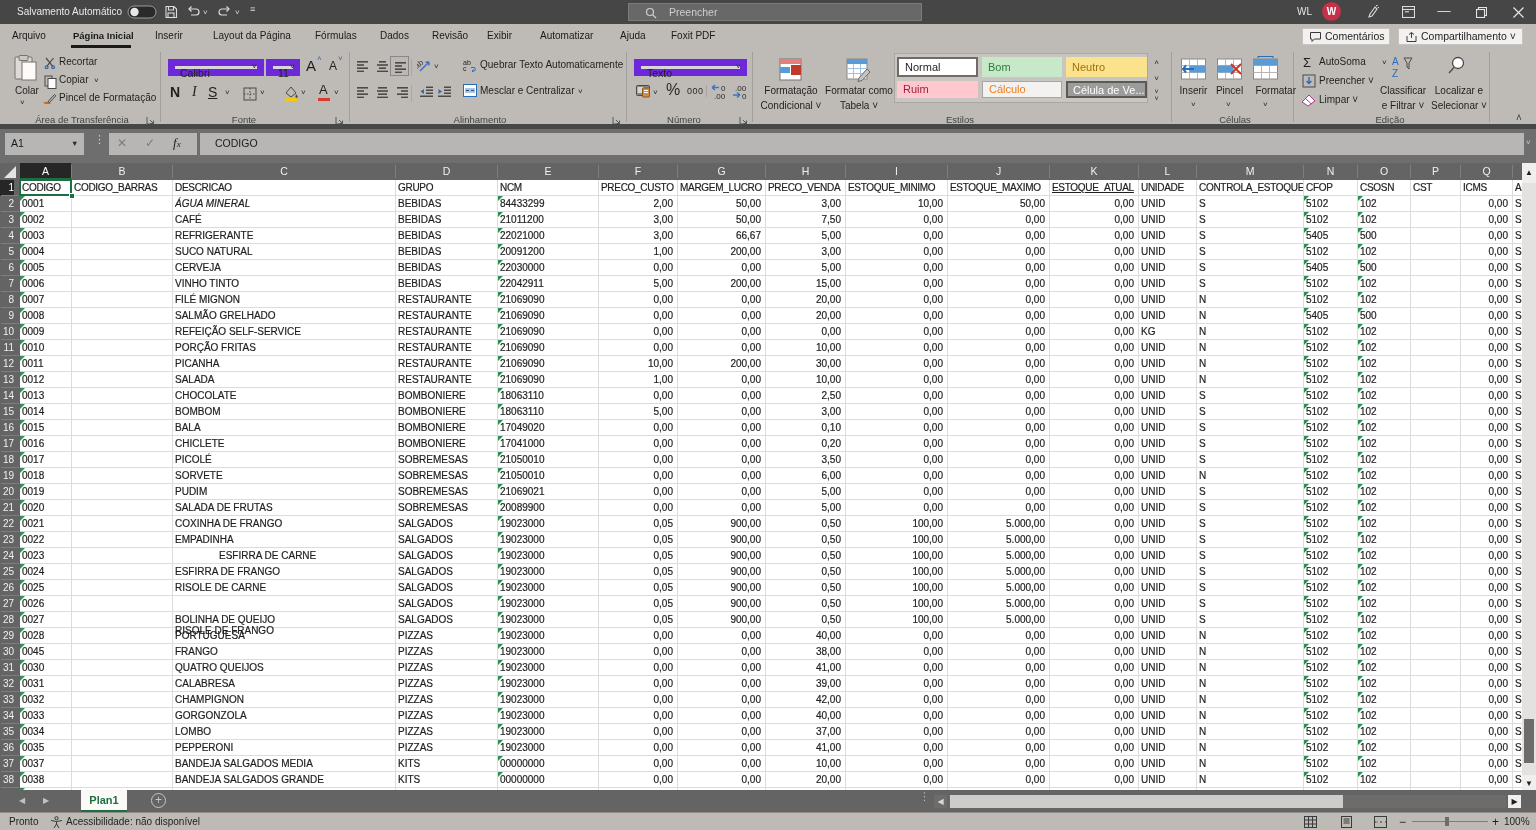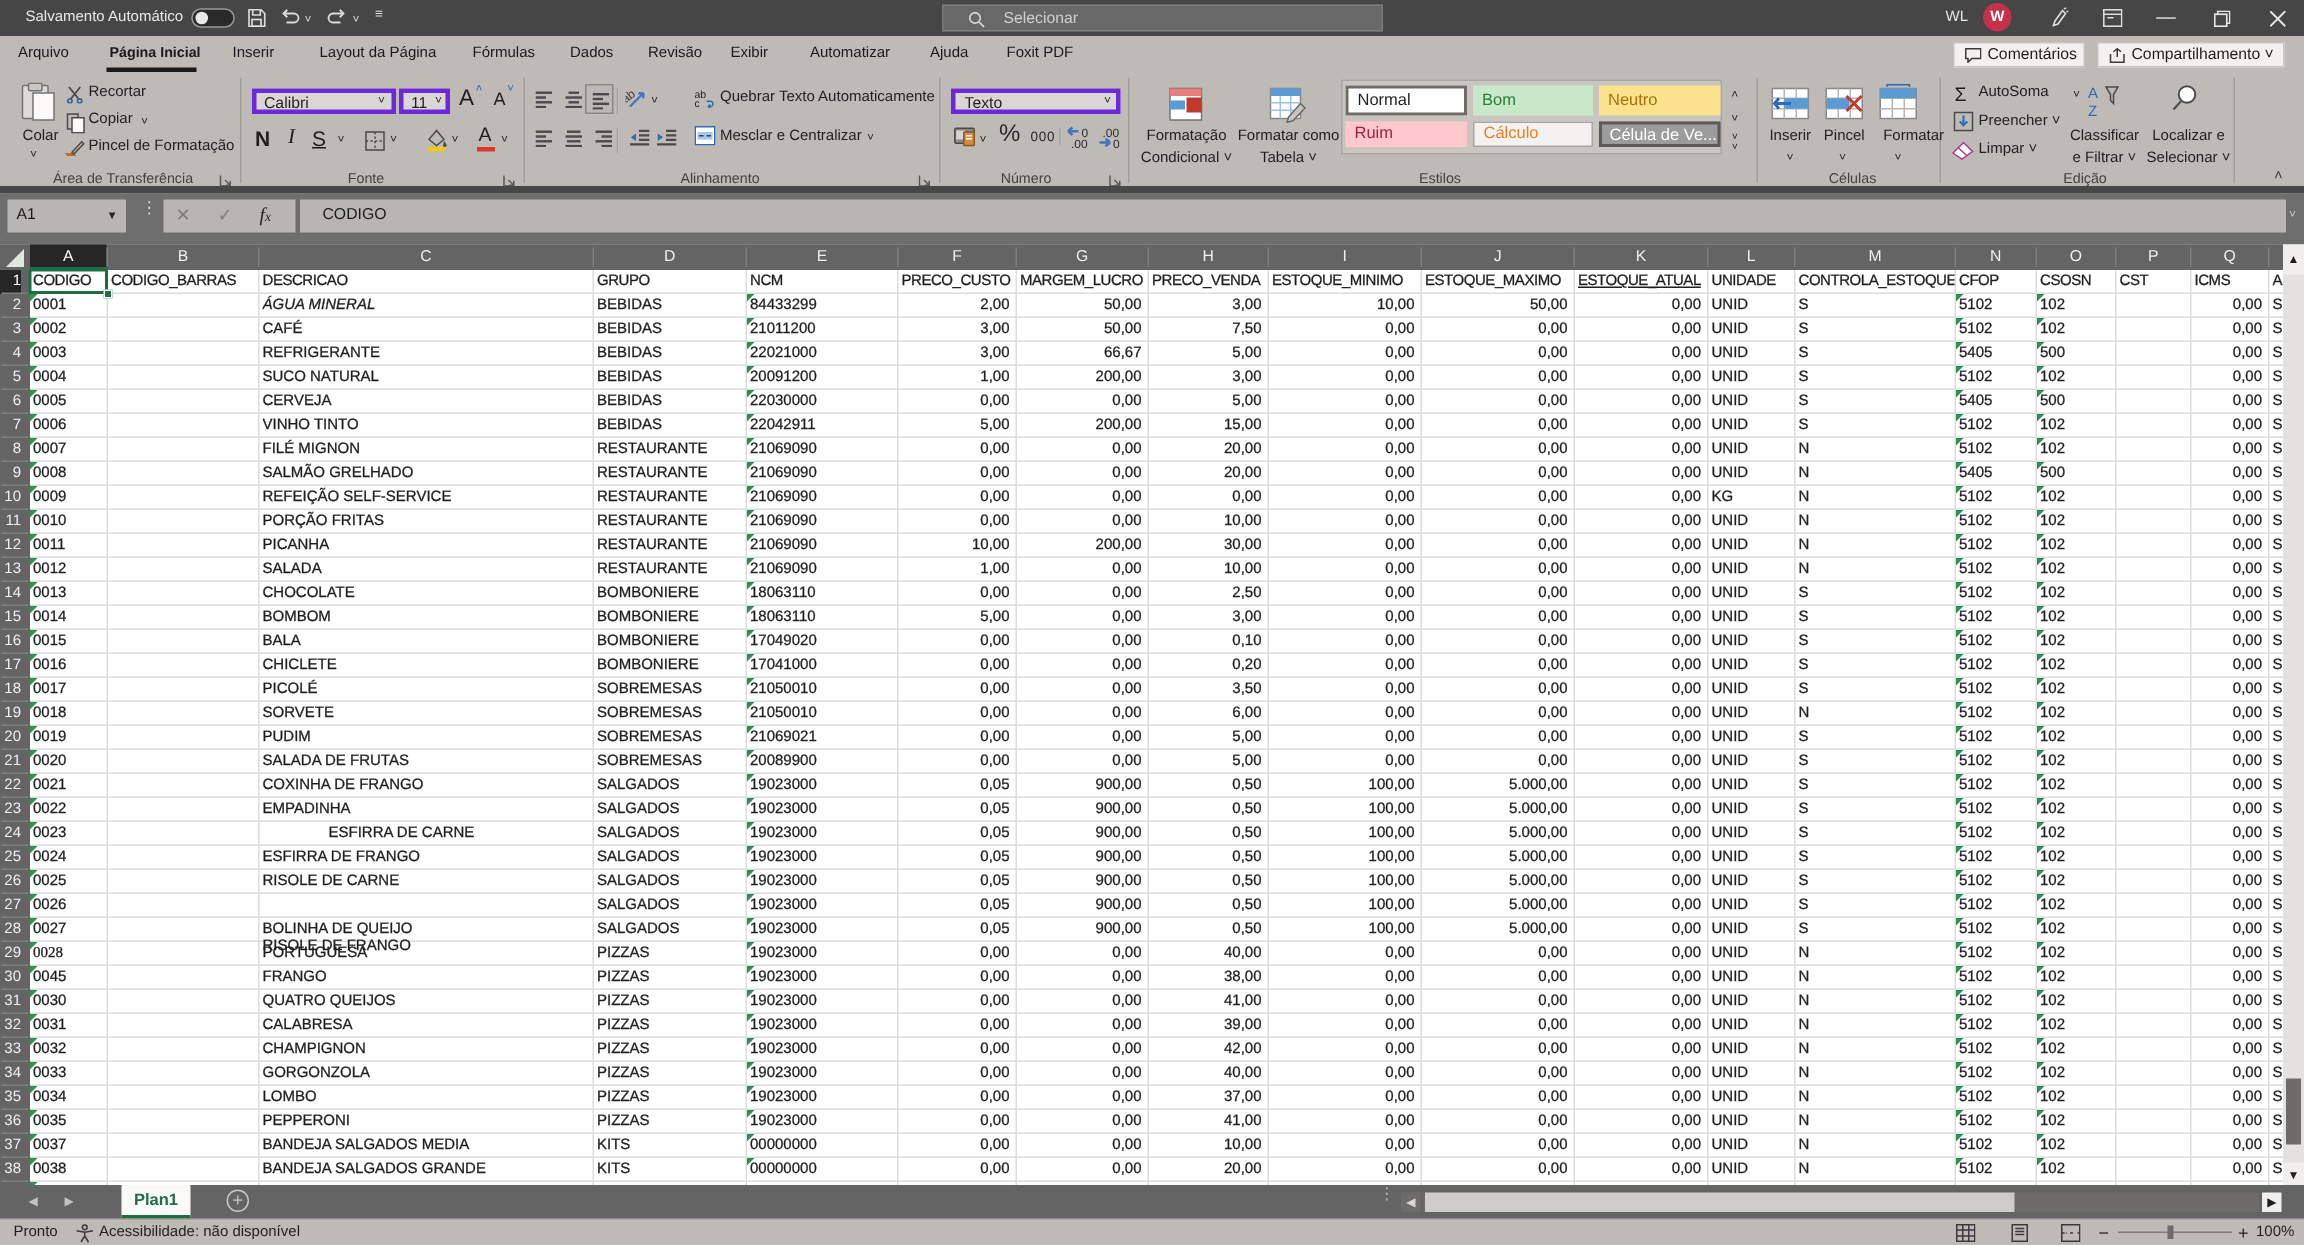--- a/index.html
+++ b/index.html
@@ -6,21 +6,21 @@
 .abs{position:absolute;}
 .ch{position:absolute;height:17px;line-height:17px;text-align:center;font-size:10.5px;}
 .rn{position:absolute;left:0;width:14px;height:16px;line-height:16px;text-align:right;font-size:10px;}
 .cl{position:absolute;height:15px;line-height:15px;font-size:10px;color:#1f1f1f;-webkit-text-stroke:0.2px #1f1f1f;overflow:hidden;white-space:nowrap;text-align:left;}
 .cr{position:absolute;height:15px;line-height:15px;font-size:10px;color:#1f1f1f;-webkit-text-stroke:0.2px #1f1f1f;overflow:hidden;white-space:nowrap;text-align:right;}
 .tri{position:absolute;width:0;height:0;border-top:5px solid #2c9150;border-right:5px solid transparent;}
 .mi{position:absolute;top:0;height:24px;line-height:24px;font-size:10px;color:#1a1a1a;}
 .glabel{position:absolute;top:66px;font-size:9.5px;color:#444240;text-align:center;white-space:nowrap;}
 .rsep{position:absolute;top:52px;width:1px;height:70px;background:#a29e9a;}
 .rtxt{font-size:10px;color:#1f1f1f;white-space:nowrap;}
-.combo{position:absolute;background:#d9d6d3;border:3px solid #6d28d9;font-size:10.5px;color:#1f1f1f;}
+.combo{position:absolute;background:#d9d6d3;border:7px solid #6d28d9;font-size:10.5px;color:#1f1f1f;}
 .dlaunch{position:absolute;width:9px;height:9px;}
 </style></head>
 <body>
 
 <div class="abs" style="left:0;top:0;width:1536px;height:24px;background:#464646;">
   <div class="abs" style="left:17px;top:0;height:24px;line-height:24px;font-size:10px;color:#e8e8e8;">Salvamento Automático</div>
   <svg class="abs" style="left:127px;top:5px;" width="30" height="14" viewBox="0 0 30 14">
     <rect x="1" y="1" width="28" height="12" rx="6" fill="#2a2a2a" stroke="#9a9a9a"></rect>
     <circle cx="7.5" cy="7" r="4.2" fill="#e8e8e8"></circle>
   </svg>
@@ -38,21 +38,21 @@
     <path d="M11 3 H4 A3 3 0 0 0 4 9 H9"></path>
       <path d="M8.5 0.5 L11 3 L8.5 5.5"></path>
   </svg>
   <div class="abs" style="left:235px;top:8px;font-size:8px;color:#dcdcdc;">˅</div>
   <div class="abs" style="left:250px;top:4px;font-size:9px;color:#dcdcdc;">≡</div>
   <div class="abs" style="left:628px;top:3px;width:294px;height:18px;background:#686868;border:1px solid #7a7a7a;">
      <svg class="abs" style="left:16px;top:3px;" width="12" height="12" viewBox="0 0 12 12" fill="none" stroke="#d0d0d0" stroke-width="1.2">
         <circle cx="5" cy="5" r="3.5"></circle>
         <path d="M7.8 7.8 L11 11"></path>
       </svg>
-     <div class="abs" style="left:40px;top:0;height:17px;line-height:17px;font-size:10.5px;color:#cfcfcf;">Selecionar</div>
+     <div class="abs" style="left:40px;top:0;height:17px;line-height:17px;font-size:10.5px;color:#cfcfcf;">Preencher</div>
   </div>
   <div class="abs" style="left:1297px;top:0;height:24px;line-height:24px;font-size:10px;color:#e6e6e6;">WL</div>
   <div class="abs" style="left:1322px;top:2px;width:19px;height:19px;border-radius:50%;background:#c4314b;color:#fff;font-size:10px;font-weight:bold;text-align:center;line-height:19px;">W</div>
   <svg class="abs" style="left:1365px;top:5px;" width="14" height="14" viewBox="0 0 14 14" fill="none" stroke="#dcdcdc" stroke-width="1.1">
     <path d="M5 9 L10 2 L12 4 L7 11 L4 12 Z"></path>
       <path d="M11 1 L12.5 0"></path>
       <path d="M12.6 2.8 L14 2.5"></path>
   </svg>
   <svg class="abs" style="left:1402px;top:6px;" width="13" height="12" viewBox="0 0 13 12" fill="none" stroke="#dcdcdc" stroke-width="1.1">
     <rect x="0.5" y="0.5" width="12" height="11"></rect>
@@ -1098,21 +1098,21 @@
 <div class="cr" style="left:948px;top:612px;width:97px;">5.000,00</div>
 <div class="cr" style="left:1050px;top:612px;width:84px;">0,00</div>
 <div class="cl" style="left:1141px;top:612px;width:55px;">UNID</div>
 <div class="cl" style="left:1199px;top:612px;width:104px;">S</div>
 <div class="cl" style="left:1306px;top:612px;width:51px;">5102</div>
 <div class="tri" style="left:1304px;top:612px;"></div>
 <div class="cl" style="left:1360px;top:612px;width:50px;">102</div>
 <div class="tri" style="left:1358px;top:612px;"></div>
 <div class="cr" style="left:1461px;top:612px;width:47px;">0,00</div>
 <div class="cl" style="left:1515px;top:612px;width:7px;">S</div>
-<div class="cl" style="left:22px;top:628px;width:49px;font-family:Liberation Serif, serif;">0028</div>
+<div class="cl" style="left:22px;top:628px;width:49px;">0028</div>
 <div class="tri" style="left:20px;top:628px;"></div>
 <div class="cl" style="left:175px;top:628px;width:220px;">PORTUGUESA</div>
 <div class="cl" style="left:398px;top:628px;width:99px;">PIZZAS</div>
 <div class="cl" style="left:500px;top:628px;width:98px;">19023000</div>
 <div class="tri" style="left:498px;top:628px;"></div>
 <div class="cr" style="left:599px;top:628px;width:74px;">0,00</div>
 <div class="cr" style="left:678px;top:628px;width:83px;">0,00</div>
 <div class="cr" style="left:766px;top:628px;width:75px;">40,00</div>
 <div class="cr" style="left:846px;top:628px;width:97px;">0,00</div>
 <div class="cr" style="left:948px;top:628px;width:97px;">0,00</div>

